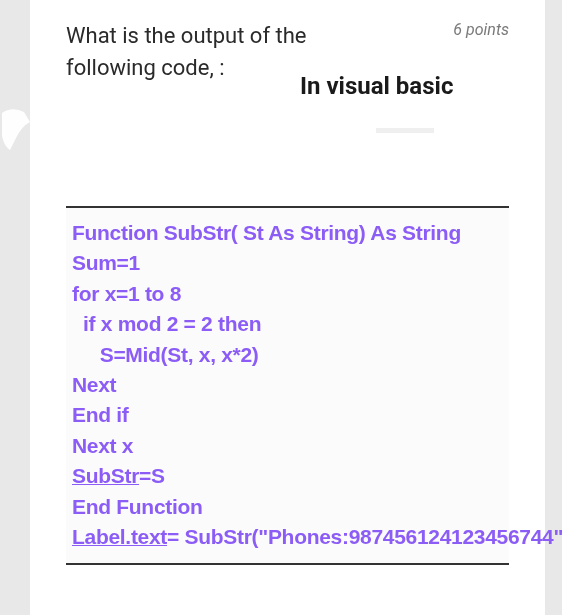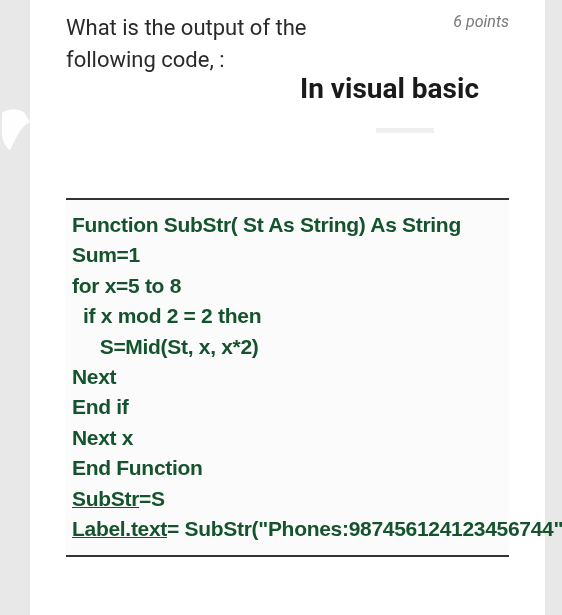--- a/index.html
+++ b/index.html
@@ -15,21 +15,21 @@
       position: relative;
       overflow: hidden;
     }
     .card {
       position: absolute;
       left: 30px;
       top: 0;
       width: 515px;
       height: 615px;
       background: #ffffff;
-      padding: 12px 36px;
+      padding: 20px 36px;
     }
     .header-row {
       display: flex;
       justify-content: space-between;
       align-items: flex-start;
     }
     .question-text {
       font-size: 22px;
       color: #2a2a2a;
       line-height: 1.45;
@@ -37,40 +37,40 @@
       max-width: 300px;
     }
     .points {
       font-size: 16px;
       color: #7a7a7a;
       white-space: nowrap;
       margin-top: 0;
       font-style: italic;
     }
     .language-label {
-      font-size: 28px;
+      font-size: 24px;
       font-weight: 700;
       color: #1a1a1a;
       position: absolute;
       left: 270px;
       top: 72px;
     }
     .code-block {
       margin-top: 122px;
       background: #fbfbfb;
       border-top: 2px solid #333;
       border-bottom: 2px solid #333;
       padding: 10px 6px 10px 6px;
       width: 100%;
     }
     .code-line {
       font-family: "Arial Narrow", Arial, sans-serif;
       font-size: 21px;
       font-weight: 700;
-      color: #14532d;
+      color: #8b5cf6;
       line-height: 1.45;
       white-space: pre;
       letter-spacing: -0.3px;
     }
     .uline {
       text-decoration: underline;
       text-decoration-thickness: 1px;
     }
     .cursor-bar {
       display: inline-block;
@@ -118,24 +118,24 @@
     <div class="points">6 points</div>
   </div>
 
   <div class="language-label">In visual basic</div>
 
   <div class="rect-cap"></div>
 
   <div class="code-block">
     <div class="code-line">Function SubStr( St As String) As String</div>
     <div class="code-line">Sum=1</div>
-    <div class="code-line">for x=5 to 8</div>
+    <div class="code-line">for x=1 to 8</div>
     <div class="code-line">  if x mod 2 = 2 then</div>
     <div class="code-line">     S=Mid(St, x, x*2)</div>
     <div class="code-line">Next</div>
     <div class="code-line">End if</div>
     <div class="code-line">Next x</div>
+    <div class="code-line"><span class="uline">SubStr</span><span>=S</span></div>
     <div class="code-line">End Function</div>
-    <div class="code-line"><span class="uline">SubStr</span><span>=S</span></div>
     <div class="code-line"><span class="uline">Label.text</span><span>= SubStr("Phones:987456124123456744")</span></div>
 
   </div>
 </div>
 
 </body></html>

